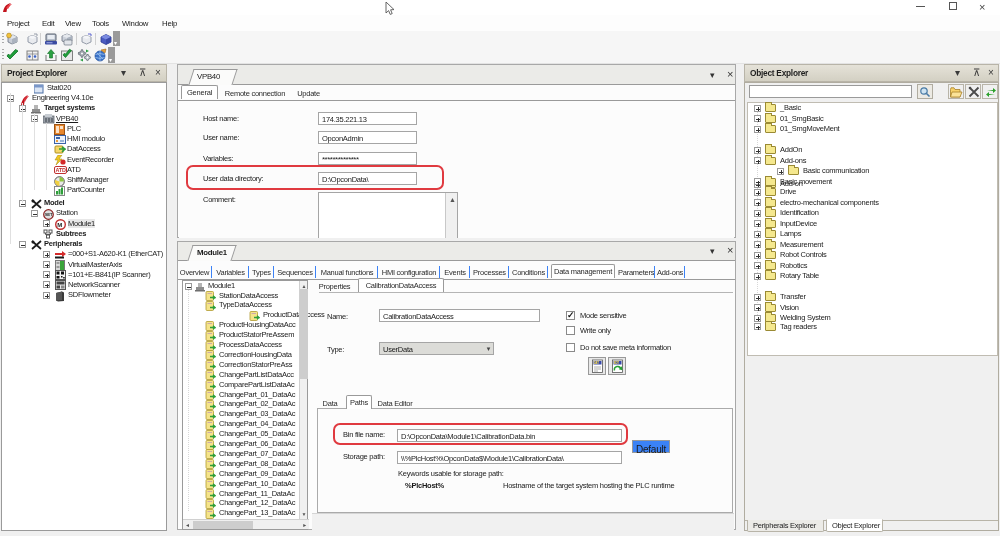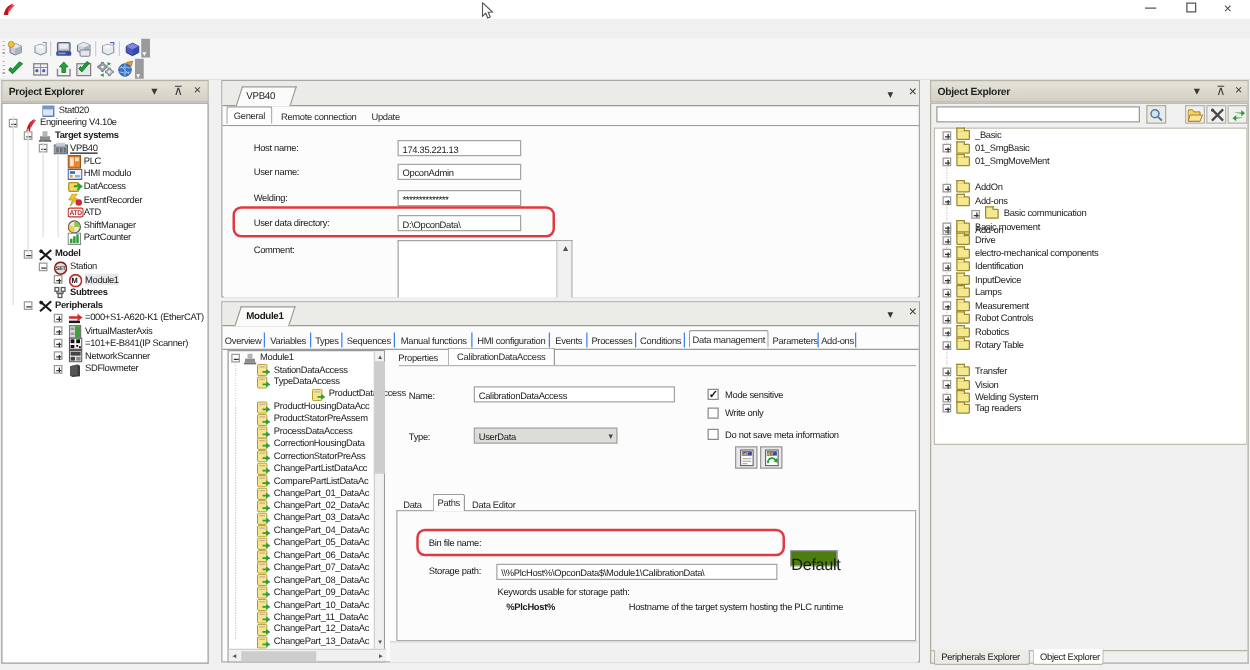--- a/index.html
+++ b/index.html
@@ -57,20 +57,28 @@
       <path d="M4,6 C6,3 8,2 10,2 C8,4 7,5 6,7 Z" fill="#e8404a"></path>
     </svg>
     <div class="abs" style="left:916px; top:6px; width:9px; height:1px; background:#555;"></div>
     <div class="abs" style="left:949px; top:2px; width:8px; height:8px; border:1px solid #555;"></div>
     <div class="abs" style="left:979px; top:1px; font-size:11px; color:#444;">×</div>
     <svg class="abs" style="left:385px; top:2px;" width="12" height="14" viewBox="0 0 12 14">
         <path d="M1,0 L1,11 L3.6,8.6 L5.2,12.4 L7.2,11.6 L5.6,7.8 L9,7.6 Z" fill="#fff" stroke="#555" stroke-width="0.9"></path>
       </svg>
   </div>
 
+  <div id="menubar" class="abs">
+    <div class="menuitem" style="left:7px;">Project</div>
+    <div class="menuitem" style="left:42px;">Edit</div>
+    <div class="menuitem" style="left:65px;">View</div>
+    <div class="menuitem" style="left:92px;">Tools</div>
+    <div class="menuitem" style="left:122px;">Window</div>
+    <div class="menuitem" style="left:162px;">Help</div>
+  </div>
 
   <div id="toolbar" class="abs"></div>
   <div id="tbrow1" class="abs" style="left:0; top:31px; width:1000px; height:16px;">
     <div class="abs" style="left:2px; top:2px; width:2px; height:12px; background:repeating-linear-gradient(#aaa 0 1px, transparent 1px 3px);"></div>
     <svg class="abs" style="left:5px; top:1px;" width="14" height="14" viewBox="0 0 14 14">
         <path d="M3,5 L8,3 L12,5 L12,10 L7,12 L3,10 Z" fill="#c8cdd6" stroke="#6a7280" stroke-width="0.8"></path>
         <path d="M3,5 L8,3 L12,5 L7,7 Z" fill="#e2e6ec"></path>
         <path d="M7,7 L12,5 L12,10 L7,12 Z" fill="#aab2be"></path>
         <circle cx="4" cy="3.5" r="2.4" fill="#f2c23a" stroke="#a8822a" stroke-width="0.6"></circle>
       </svg>
@@ -284,21 +292,21 @@
     <div class="tab tabsel" style="left:3px; top:20px; width:37px;">General</div>
     <div class="tab" style="left:43px; top:22px; width:68px;">Remote connection</div>
     <div class="tab" style="left:114px; top:22px; width:33px;">Update</div>
     <div class="abs" style="left:0px; top:35px; width:557px; height:1px; background:#9a9a9a;"></div>
     <div class="abs" style="left:1px; top:36px; width:555px; height:137px; background:#fcfcfc;"></div>
 
     <div class="lbl" style="left:25px; top:49px;">Host name:</div>
     <div class="fld" style="left:140px; top:47px; width:99px; height:13px;">174.35.221.13</div>
     <div class="lbl" style="left:25px; top:68px;">User name:</div>
     <div class="fld" style="left:140px; top:66px; width:99px; height:13px;">OpconAdmin</div>
-    <div class="lbl" style="left:25px; top:89px;">Welding:</div>
+    <div class="lbl" style="left:25px; top:89px;">Variables:</div>
     <div class="fld" style="left:140px; top:87px; width:99px; height:13px; letter-spacing:-0.5px; font-size:8px;">**************</div>
     <div class="lbl" style="left:25px; top:109px;">User data directory:</div>
     <div class="fld" style="left:140px; top:107px; width:99px; height:13px;">D:\OpconData\</div>
     <div class="redbox" style="left:8px; top:100px; width:258px; height:25px;"></div>
     <div class="lbl" style="left:25px; top:130px;">Comment:</div>
     <div class="abs" style="left:140px; top:127px; width:140px; height:46px; background:#fff; border:1px solid #a5a5a5; border-bottom:none;">
       <div class="abs" style="right:0; top:0; width:12px; height:45px; background:#f0f0f0; border-left:1px solid #c8c8c8;">
         <div class="abs" style="left:3px; top:3px; font-size:7px; color:#555;">▲</div>
       </div>
     </div>
@@ -496,22 +504,23 @@
           <path d="M11.8,7.2 L12.5,11.2 L8.8,10.2 Z" fill="#28a035"></path>
         </svg>
     </div>
 
     <div class="tab" style="left:140px; top:155px; width:24px;">Data</div>
     <div class="tab tabsel" style="left:168px; top:153px; width:26px;">Paths</div>
     <div class="tab" style="left:197px; top:155px; width:40px;">Data Editor</div>
 
     <div class="abs" style="left:139px; top:166px; width:416px; height:105px; background:#fcfcfc; border:1px solid #aaa;"></div>
     <div class="lbl" style="left:165px; top:188px;">Bin file name:</div>
+    <div class="fld" style="left:219px; top:187px; width:225px; height:13px;">D:\OpconData\Module1\CalibrationData.bin</div>
     <div class="redbox" style="left:155px; top:181px; width:295px; height:22px;"></div>
-    <div class="abs" style="left:454px; top:198px; width:38px; height:13px; background:#4d7c0f; border:1px solid #999; font-size:13px; text-align:center; padding-top:2.5px;">Default</div>
+    <div class="abs" style="left:454px; top:198px; width:38px; height:13px; background:#3b82f6; border:1px solid #999; font-size:10px; text-align:center; padding-top:2.5px;">Default</div>
     <div class="lbl" style="left:165px; top:210px;">Storage path:</div>
     <div class="fld" style="left:219px; top:209px; width:225px; height:13px;">\\%PlcHost%\OpconData$\Module1\CalibrationData\</div>
     <div class="lbl" style="left:220px; top:227px;">Keywords usable for storage path:</div>
     <div class="lbl" style="left:227px; top:239px;font-weight:bold;">%PlcHost%</div>
     <div class="lbl" style="left:325px; top:239px;">Hostname of the target system hosting the PLC runtime</div>
 
     <div class="abs" style="left:134px; top:271px; width:422px; height:17px; background:#f1f1f1; border-top:1px solid #d5d5d5;"></div>
   </div>
 
   <div class="abs panelhdr" style="left:744px; top:64px; width:255px; height:18px;">

